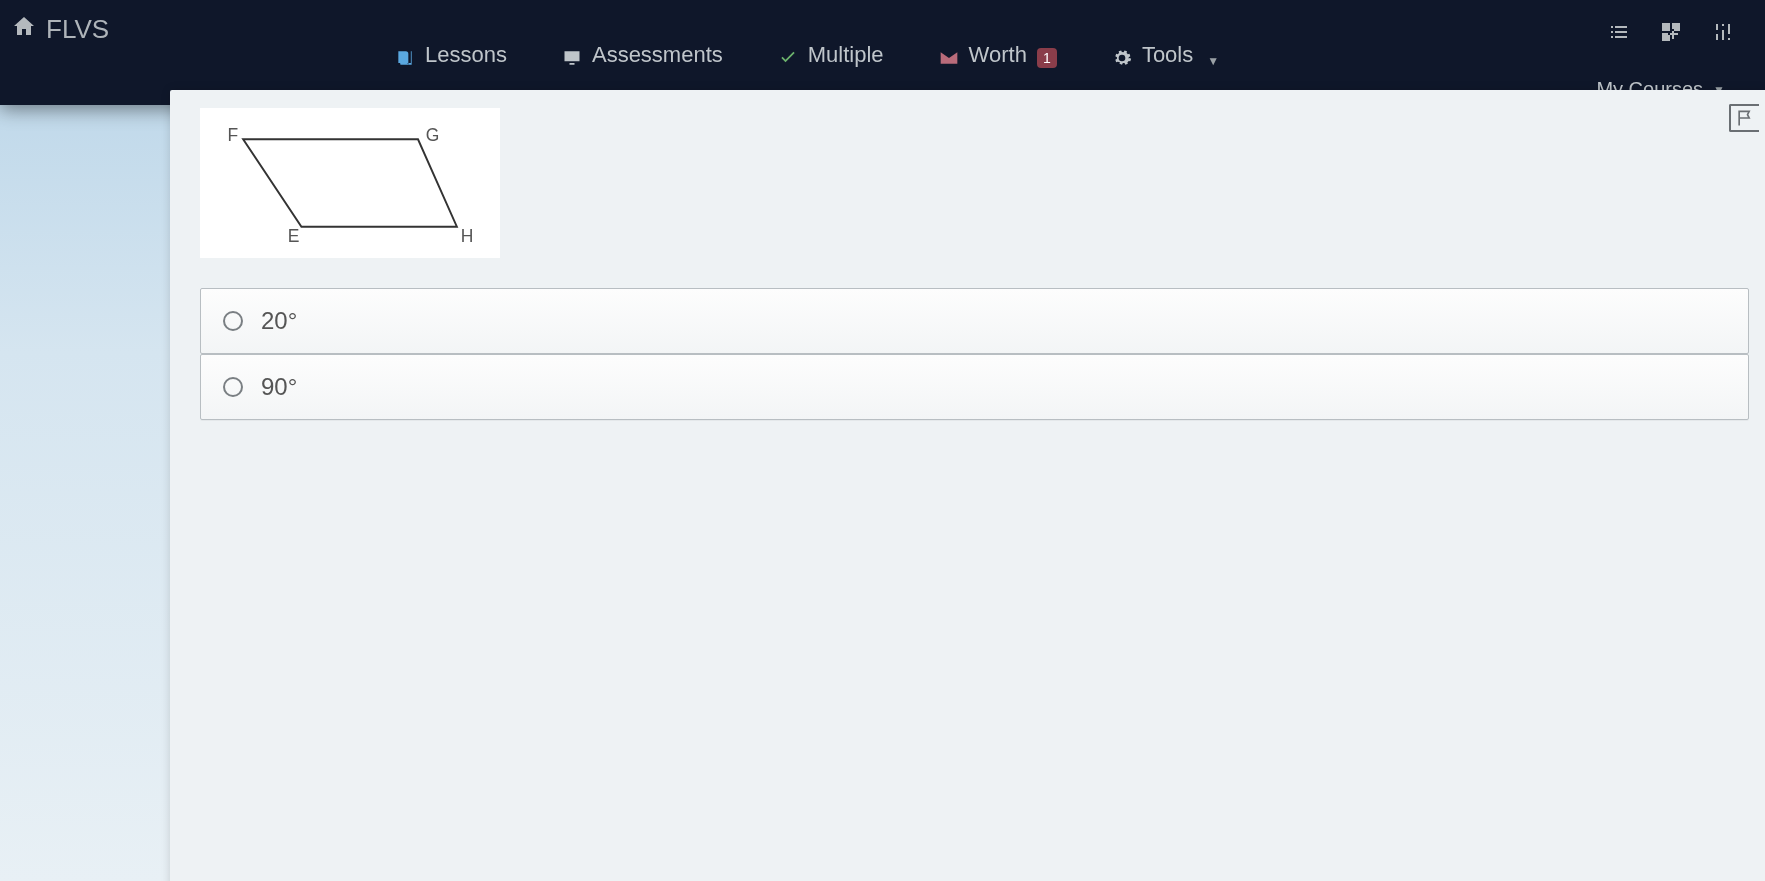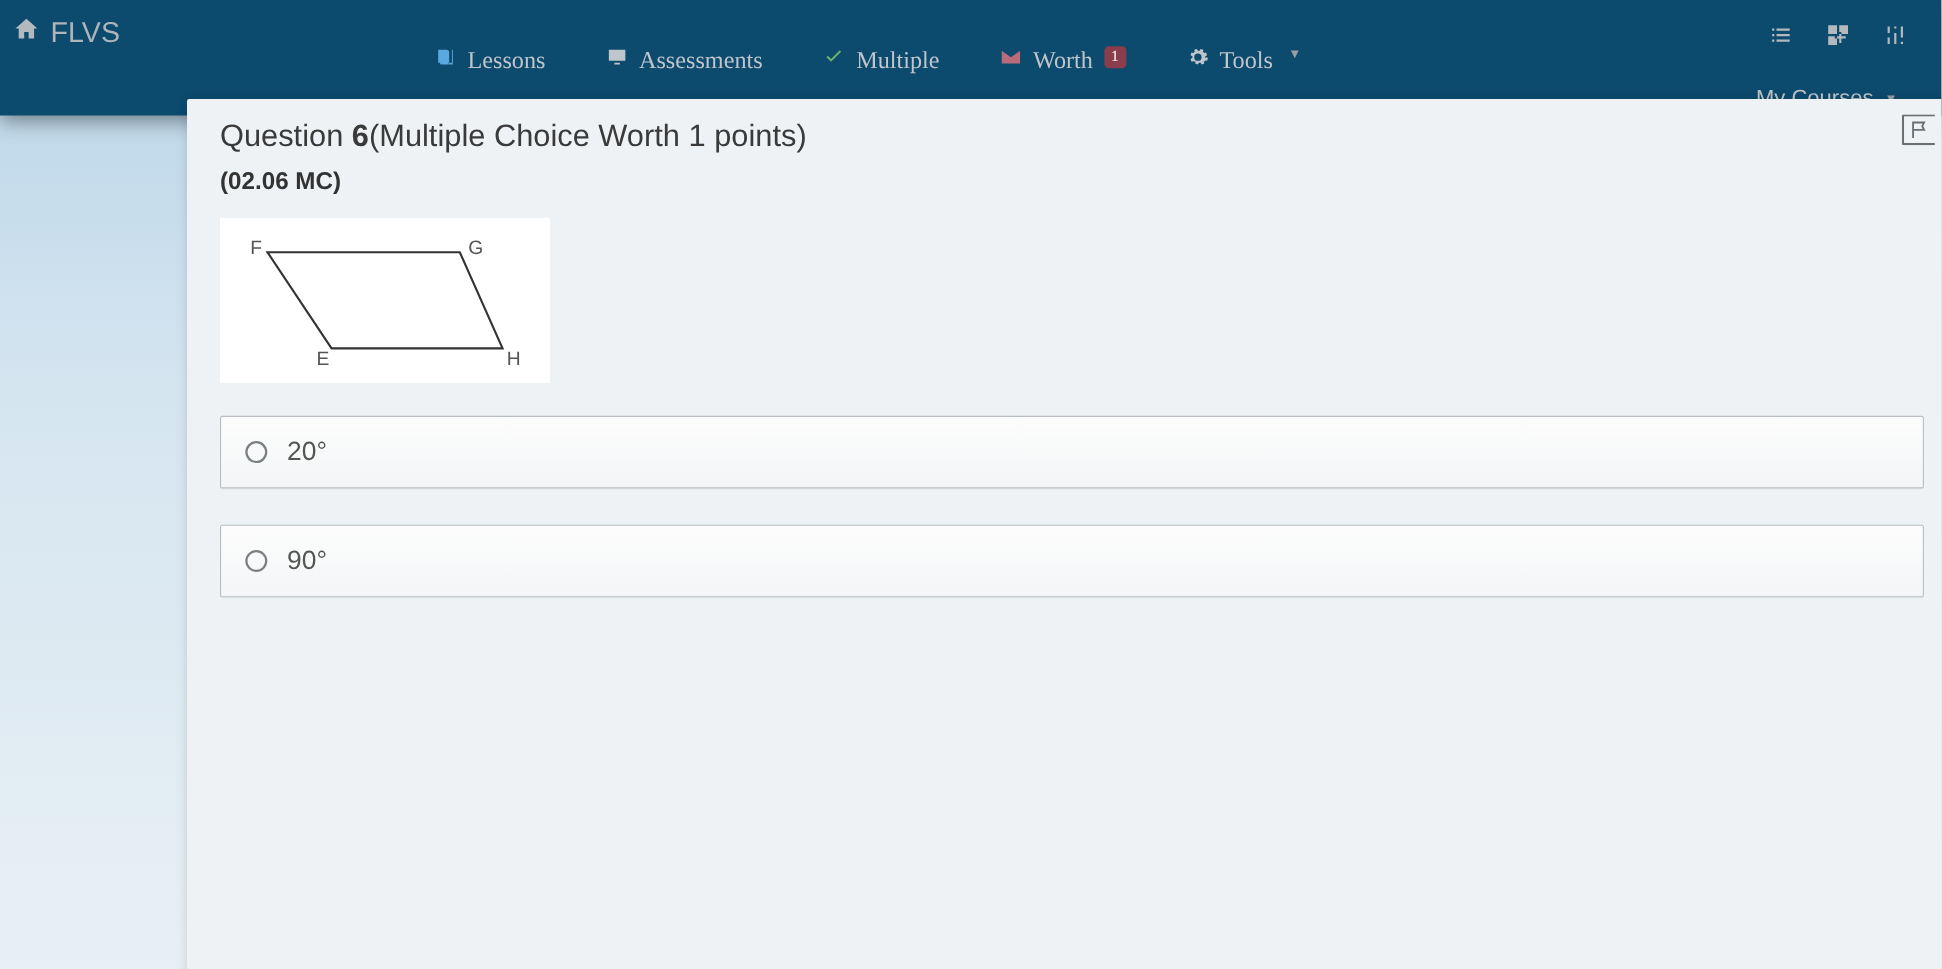--- a/index.html
+++ b/index.html
@@ -1,42 +1,42 @@
 <!DOCTYPE html>
 <html><head>
 <meta charset="utf-8">
 <style>
   * { margin: 0; padding: 0; box-sizing: border-box; }
   html, body { width: 1765px; height: 881px; font-family: Arial, Helvetica, sans-serif; overflow: hidden; }
   body { background: linear-gradient(to bottom, #b8d4e8 0%, #d5e5f0 40%, #e8f0f5 100%); }
 
   
   .navbar {
-    background: #0c4a6e;
+    background: #0f172a;
     color: #c9cdd1;
     height: 105px;
     position: relative;
     box-shadow: 0 4px 18px rgba(0,0,0,.45);
   }
   .brand {
     position: absolute;
     left: 12px; top: 14px;
     display: flex; align-items: center; gap: 10px;
     font-size: 26px;
     color: #aeb4b9;
   }
   .home-icon svg { width: 24px; height: 24px; fill: #b4b9bd; }
 
   .nav-links {
     position: absolute;
     left: 395px; top: 42px;
     display: flex; align-items: center; gap: 55px;
     font-size: 22px;
   }
-  .nav-item { display: flex; align-items: flex-start; gap: 10px; color: #bfc5ca; cursor: pointer; font-family: Liberation Serif, serif; }
+  .nav-item { display: flex; align-items: flex-end; gap: 10px; color: #bfc5ca; cursor: pointer; }
   .nav-item svg { width: 20px; height: 20px; fill: #bfc5ca; }
   .nav-item.highlight svg { fill: #5aa8e0; }
   .nav-item.highlight span.txt { color: #bfc5ca; }
   .check-icon svg { fill: #6db36d; }
   .email-icon svg { fill: #b96b7a; }
   .badge {
     display: inline-block; min-width: 20px; height: 20px; border-radius: 4px;
     background: #8a3d4a; color: #fff; font-size: 14px; line-height: 20px; text-align: center;
     padding: 0 4px;
   }
@@ -97,21 +97,21 @@
 
   .figure {
     background: #ffffff;
     width: 300px; height: 150px;
     padding: 10px 14px;
     margin-bottom: 30px;
   }
   .figure svg { width: 100%; height: 100%; }
   .fig-label { font: 18px Arial; fill: #555; }
 
-  .options { display: flex; flex-direction: column; gap: 33px; padding-right: 16px; }
+  .options { display: flex; flex-direction: column; gap: 0; padding-right: 16px; }
   .option {
     background: linear-gradient(#fdfdfd, #f3f5f6);
     border: 1px solid #b8bec2;
     border-radius: 2px;
     padding: 18px 22px;
     display: flex; align-items: center; gap: 18px;
     cursor: pointer;
     box-shadow: 0 1px 0 rgba(0,0,0,.04);
   }
   .radio {
@@ -195,26 +195,20 @@
 <div class="content">
 
   <div class="flag">
     <span class="flag-inner">
       <svg viewBox="0 0 24 24">
           <path d="M5 3v18M5 4h12l-2 4 2 4H5"></path>
         </svg>
     </span>
   </div>
 
-  <div class="q-header">
-    <div class="q-title">
-      <span>Question </span><b>6</b><span>(Multiple Choice Worth 1 points)</span>
-    </div>
-    <div class="q-code">(02.06 MC)</div>
-  </div>
 
 
   <div class="figure">
     <svg viewBox="0 0 280 130">
       <polygon points="30,20 210,20 250,110 90,110" fill="none" stroke="#333" stroke-width="2"></polygon>
       <text x="14" y="22" class="fig-label">F</text>
       <text x="218" y="22" class="fig-label">G</text>
       <text x="76" y="126" class="fig-label">E</text>
       <text x="254" y="126" class="fig-label">H</text>
     </svg>

